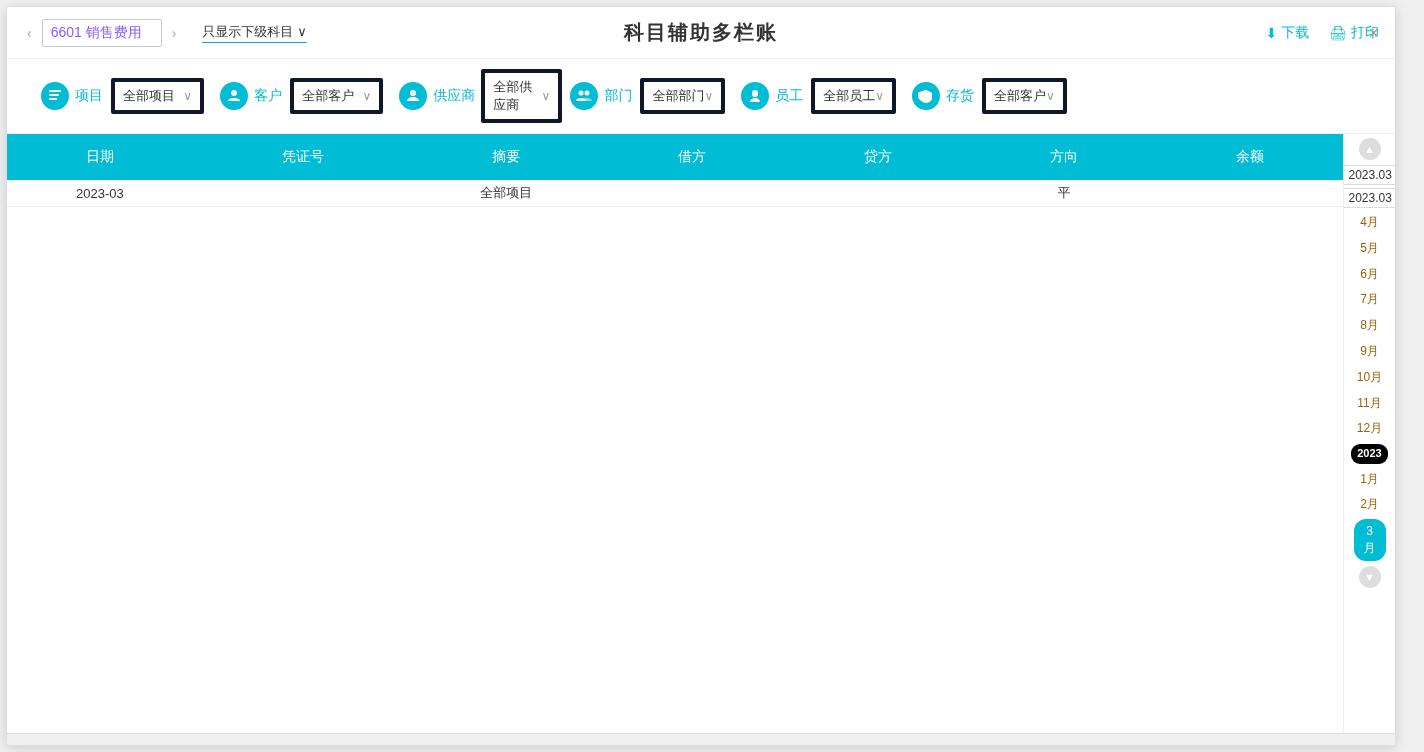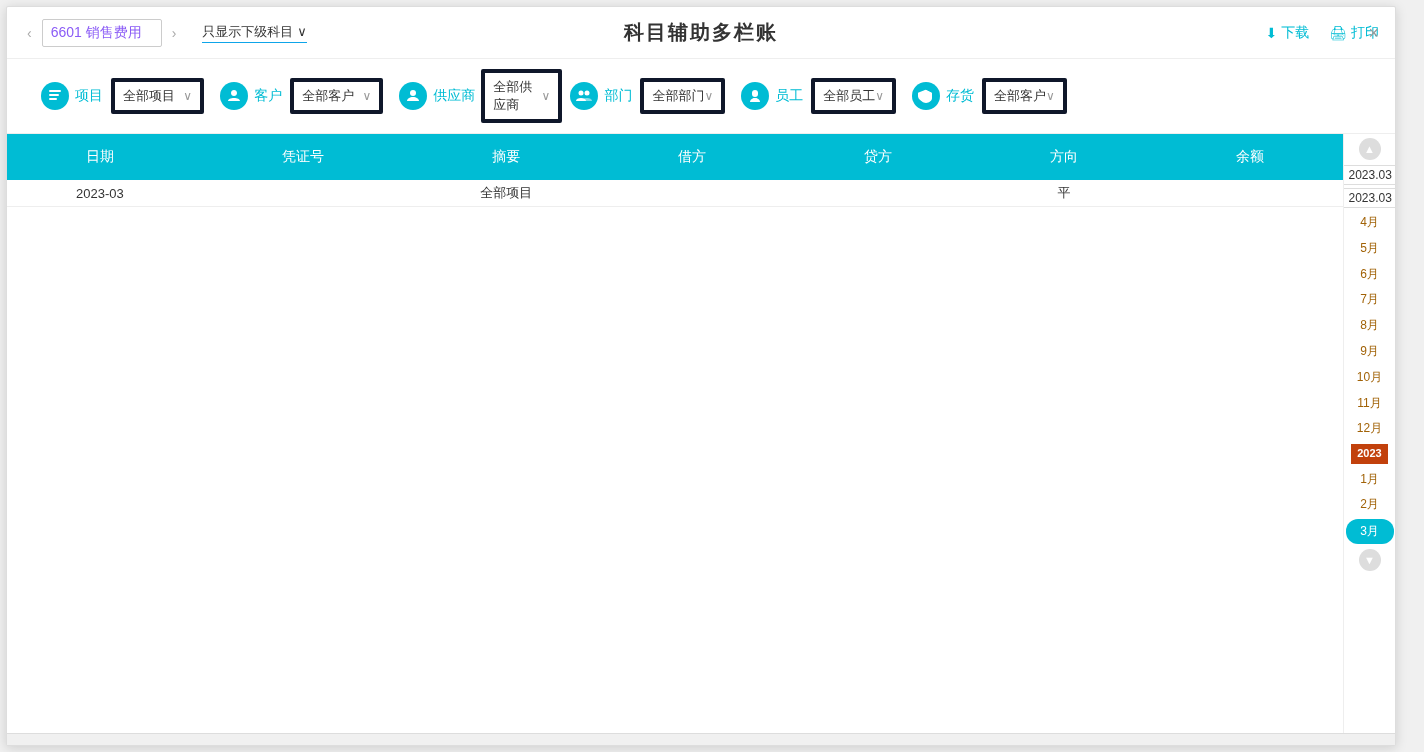--- a/index.html
+++ b/index.html
@@ -220,36 +220,36 @@
     .timeline-item {
       font-size: 12px;
       color: #a16207;
       padding: 4px 0;
       cursor: pointer;
       text-align: center;
       width: 100%;
       line-height: 1.4;
     }
     .timeline-item.year-badge {
-      background: #c2410c;
+      background: #000000;
       color: white;
-      border-radius: 0;
+      border-radius: 9px;
       padding: 2px 6px;
       margin: 2px auto;
       width: auto;
       font-size: 11px;
       font-weight: bold;
     }
     .timeline-item.active-selected {
       background: #00bcd4;
       color: white;
       border-radius: 12px;
       padding: 4px 8px;
       margin: 1px auto;
-      width: 48px;
+      width: 32px;
     }
     .timeline-down-arrow {
       width: 22px;
       height: 22px;
       border-radius: 50%;
       background: #ddd;
       display: flex;
       align-items: center;
       justify-content: center;
       cursor: pointer;

